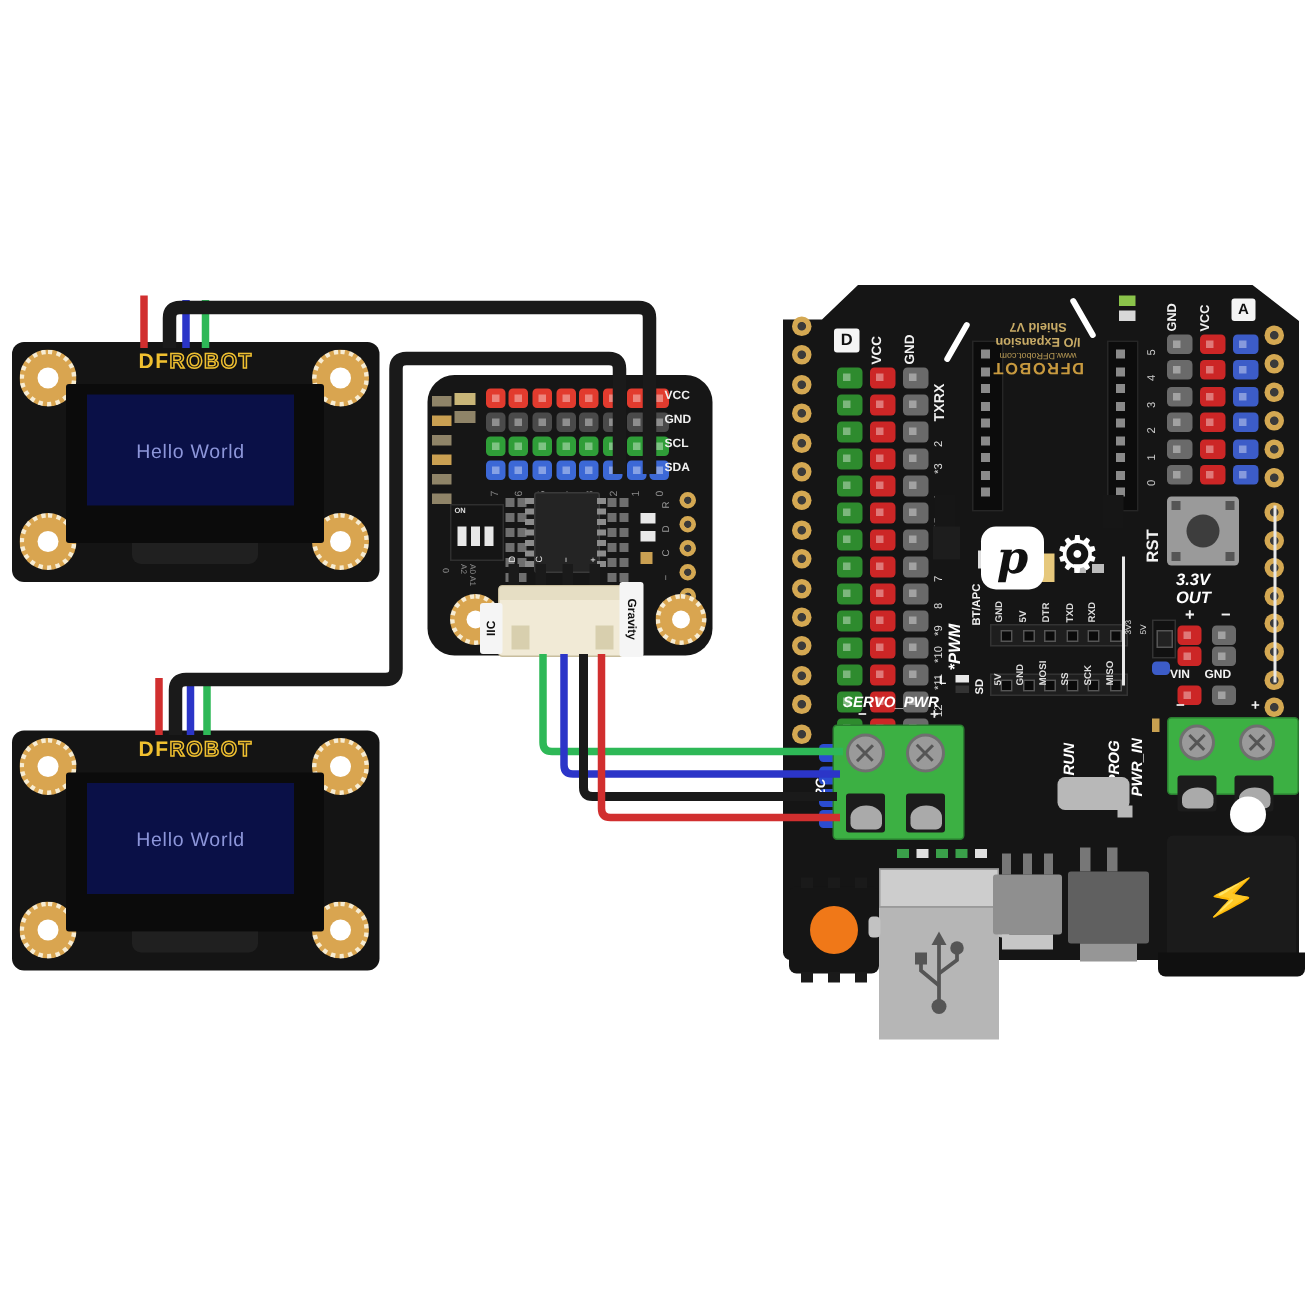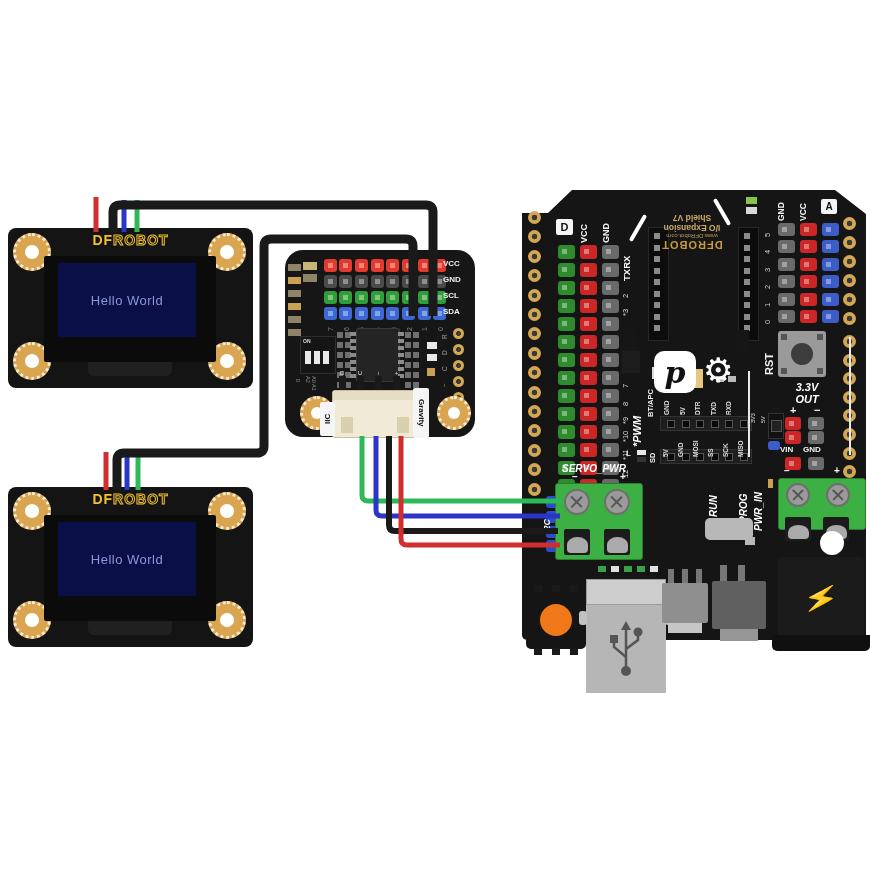--- a/index.html
+++ b/index.html
@@ -630,21 +630,21 @@
 
     <div class="abs vtext wlbl" style="left:241px;top:146px;height:42px;font-size:11px;">RST</div>
     <div class="abs" style="left:256px;top:144px;width:48px;height:46px;background:#9a9a9a;border-radius:3px;">
       <div class="abs" style="left:13px;top:12px;width:22px;height:22px;border-radius:50%;background:#3d3d3d;"></div>
       <div class="abs" style="left:3px;top:3px;width:6px;height:6px;background:#555;"></div>
       <div class="abs" style="left:39px;top:3px;width:6px;height:6px;background:#555;"></div>
       <div class="abs" style="left:3px;top:37px;width:6px;height:6px;background:#555;"></div>
       <div class="abs" style="left:39px;top:37px;width:6px;height:6px;background:#555;"></div>
     </div>
 
-    <div class="abs itl" style="left:262px;top:194px;width:46px;text-align:center;font-size:11px;line-height:12px;">
+    <div class="abs itl" style="left:262px;top:194px;width:46px;text-align:left;font-size:11px;line-height:12px;">
       <div>3.3V</div>
       <div>OUT</div>
     </div>
     <div class="abs wlbl" style="left:268px;top:217px;font-size:11px;">+</div>
     <div class="abs wlbl" style="left:292px;top:217px;font-size:11px;">−</div>
     <div class="abs wlbl" style="left:258px;top:258px;font-size:8px;">VIN</div>
     <div class="abs wlbl" style="left:281px;top:258px;font-size:8px;">GND</div>
 
     <div class="abs vtext" style="left:228px;top:216px;height:20px;font-size:5.5px;color:#ddd;">3V3</div>
     <div class="abs vtext" style="left:238px;top:216px;height:20px;font-size:5.5px;color:#ddd;">5V</div>

